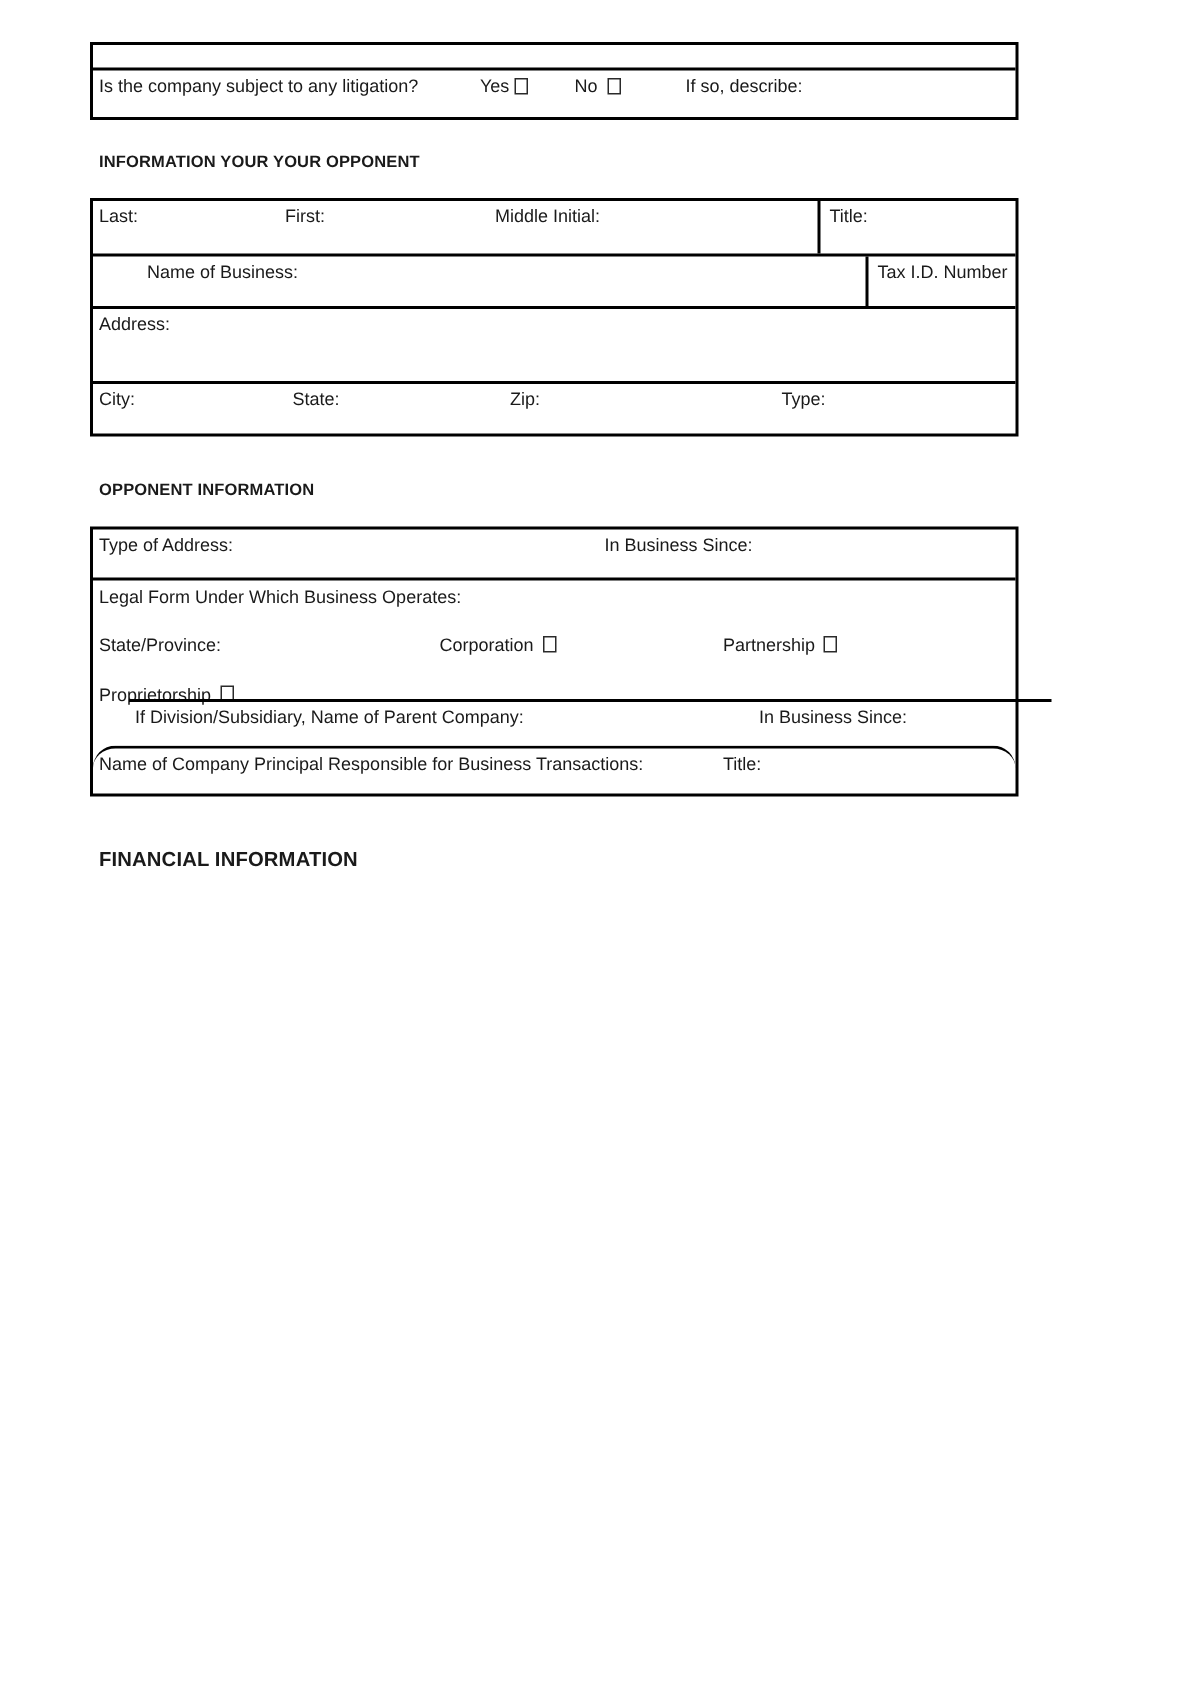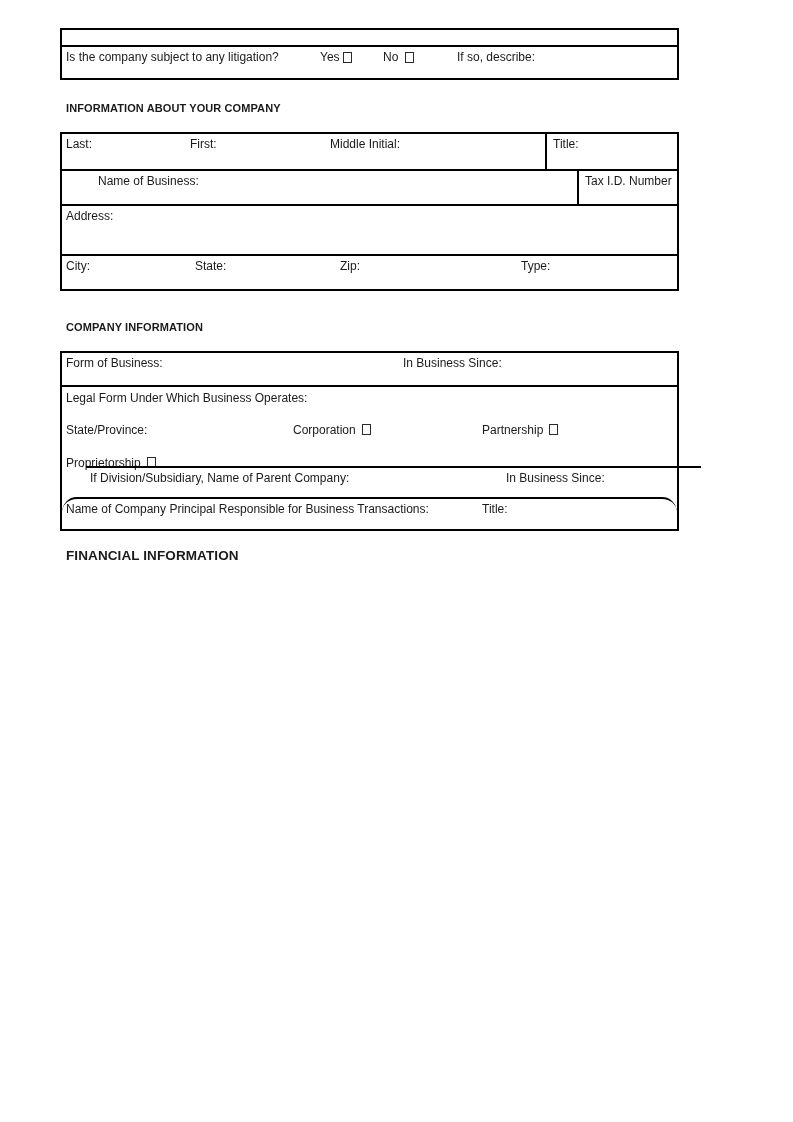--- a/index.html
+++ b/index.html
@@ -75,40 +75,40 @@
   .opp-r3 { height: 50px; }
   .co-r1  { height: 32px; }
   .co-r2  { height: 81px; }
   .co-r3  { height: 31px; margin-left: 24px; }
   .co-r4  { height: 32px; border-radius: 15px; }
   .mt-lit { margin-top: 28px; }
   .mt-opp-h { margin-top: 21px; }
   .mt-opp-t { margin-top: 17px; }
   .mt-co-h { margin-top: 29px; }
   .mt-co-t { margin-top: 17px; }
-  .mt-fin-h { margin-top: 16px; }
+  .mt-fin-h { margin-top: 33px; }
 </style>
 </head>
 <body>
 
 <div class="page">
 
   <div class="tbl mt-lit">
     <div class="row lit-r1"></div>
     <div class="row lit-r2">
       <span class="lbl" style="left:4px">Is the company subject to any litigation?</span>
       <span class="lbl" style="left:258px">Yes</span>
       <span class="checkbox" style="position:absolute;left:281px;top:5px;margin-left:0"></span>
       <span class="lbl" style="left:321px">No</span>
       <span class="checkbox" style="position:absolute;left:343px;top:5px;margin-left:0"></span>
       <span class="lbl" style="left:395px">If so, describe:</span>
     </div>
   </div>
 
-  <div class="heading-sm mt-opp-h">INFORMATION ABOUT YOUR COMPANY</div>
+  <div class="heading-sm mt-opp-h">INFORMATION YOUR YOUR OPPONENT</div>
 
   <div class="tbl mt-opp-t">
     <div class="row opp-r split">
       <div class="cell-l">
         <span class="lbl" style="left:4px">Last:</span>
         <span class="lbl" style="left:128px">First:</span>
         <span class="lbl" style="left:268px">Middle Initial:</span>
       </div>
       <div class="cell-r">
         <span class="lbl" style="left:6px">Title:</span>
@@ -126,25 +126,25 @@
       <span class="lbl" style="left:4px">Address:</span>
     </div>
     <div class="row opp-r">
       <span class="lbl" style="left:4px">City:</span>
       <span class="lbl" style="left:133px">State:</span>
       <span class="lbl" style="left:278px">Zip:</span>
       <span class="lbl" style="left:459px">Type:</span>
     </div>
   </div>
 
-  <div class="heading-sm mt-co-h">COMPANY INFORMATION</div>
+  <div class="heading-sm mt-co-h">OPPONENT INFORMATION</div>
 
   <div class="tbl mt-co-t">
     <div class="row co-r1">
-      <span class="lbl" style="left:4px">Form of Business:</span>
+      <span class="lbl" style="left:4px">Type of Address:</span>
       <span class="lbl" style="left:341px">In Business Since:</span>
     </div>
     <div class="row co-r2">
       <span class="lbl" style="left:4px;top:4px">Legal Form Under Which Business Operates:</span>
       <span class="lbl" style="left:4px;top:36px">State/Province:</span>
       <span class="lbl" style="left:231px;top:36px"><span>Corporation</span><span class="checkbox"></span></span>
       <span class="lbl" style="left:420px;top:36px"><span>Partnership</span><span class="checkbox"></span></span>
       <span class="lbl" style="left:4px;top:69px"><span>Proprietorship</span><span class="checkbox"></span></span>
     </div>
     <div class="row co-r3">

